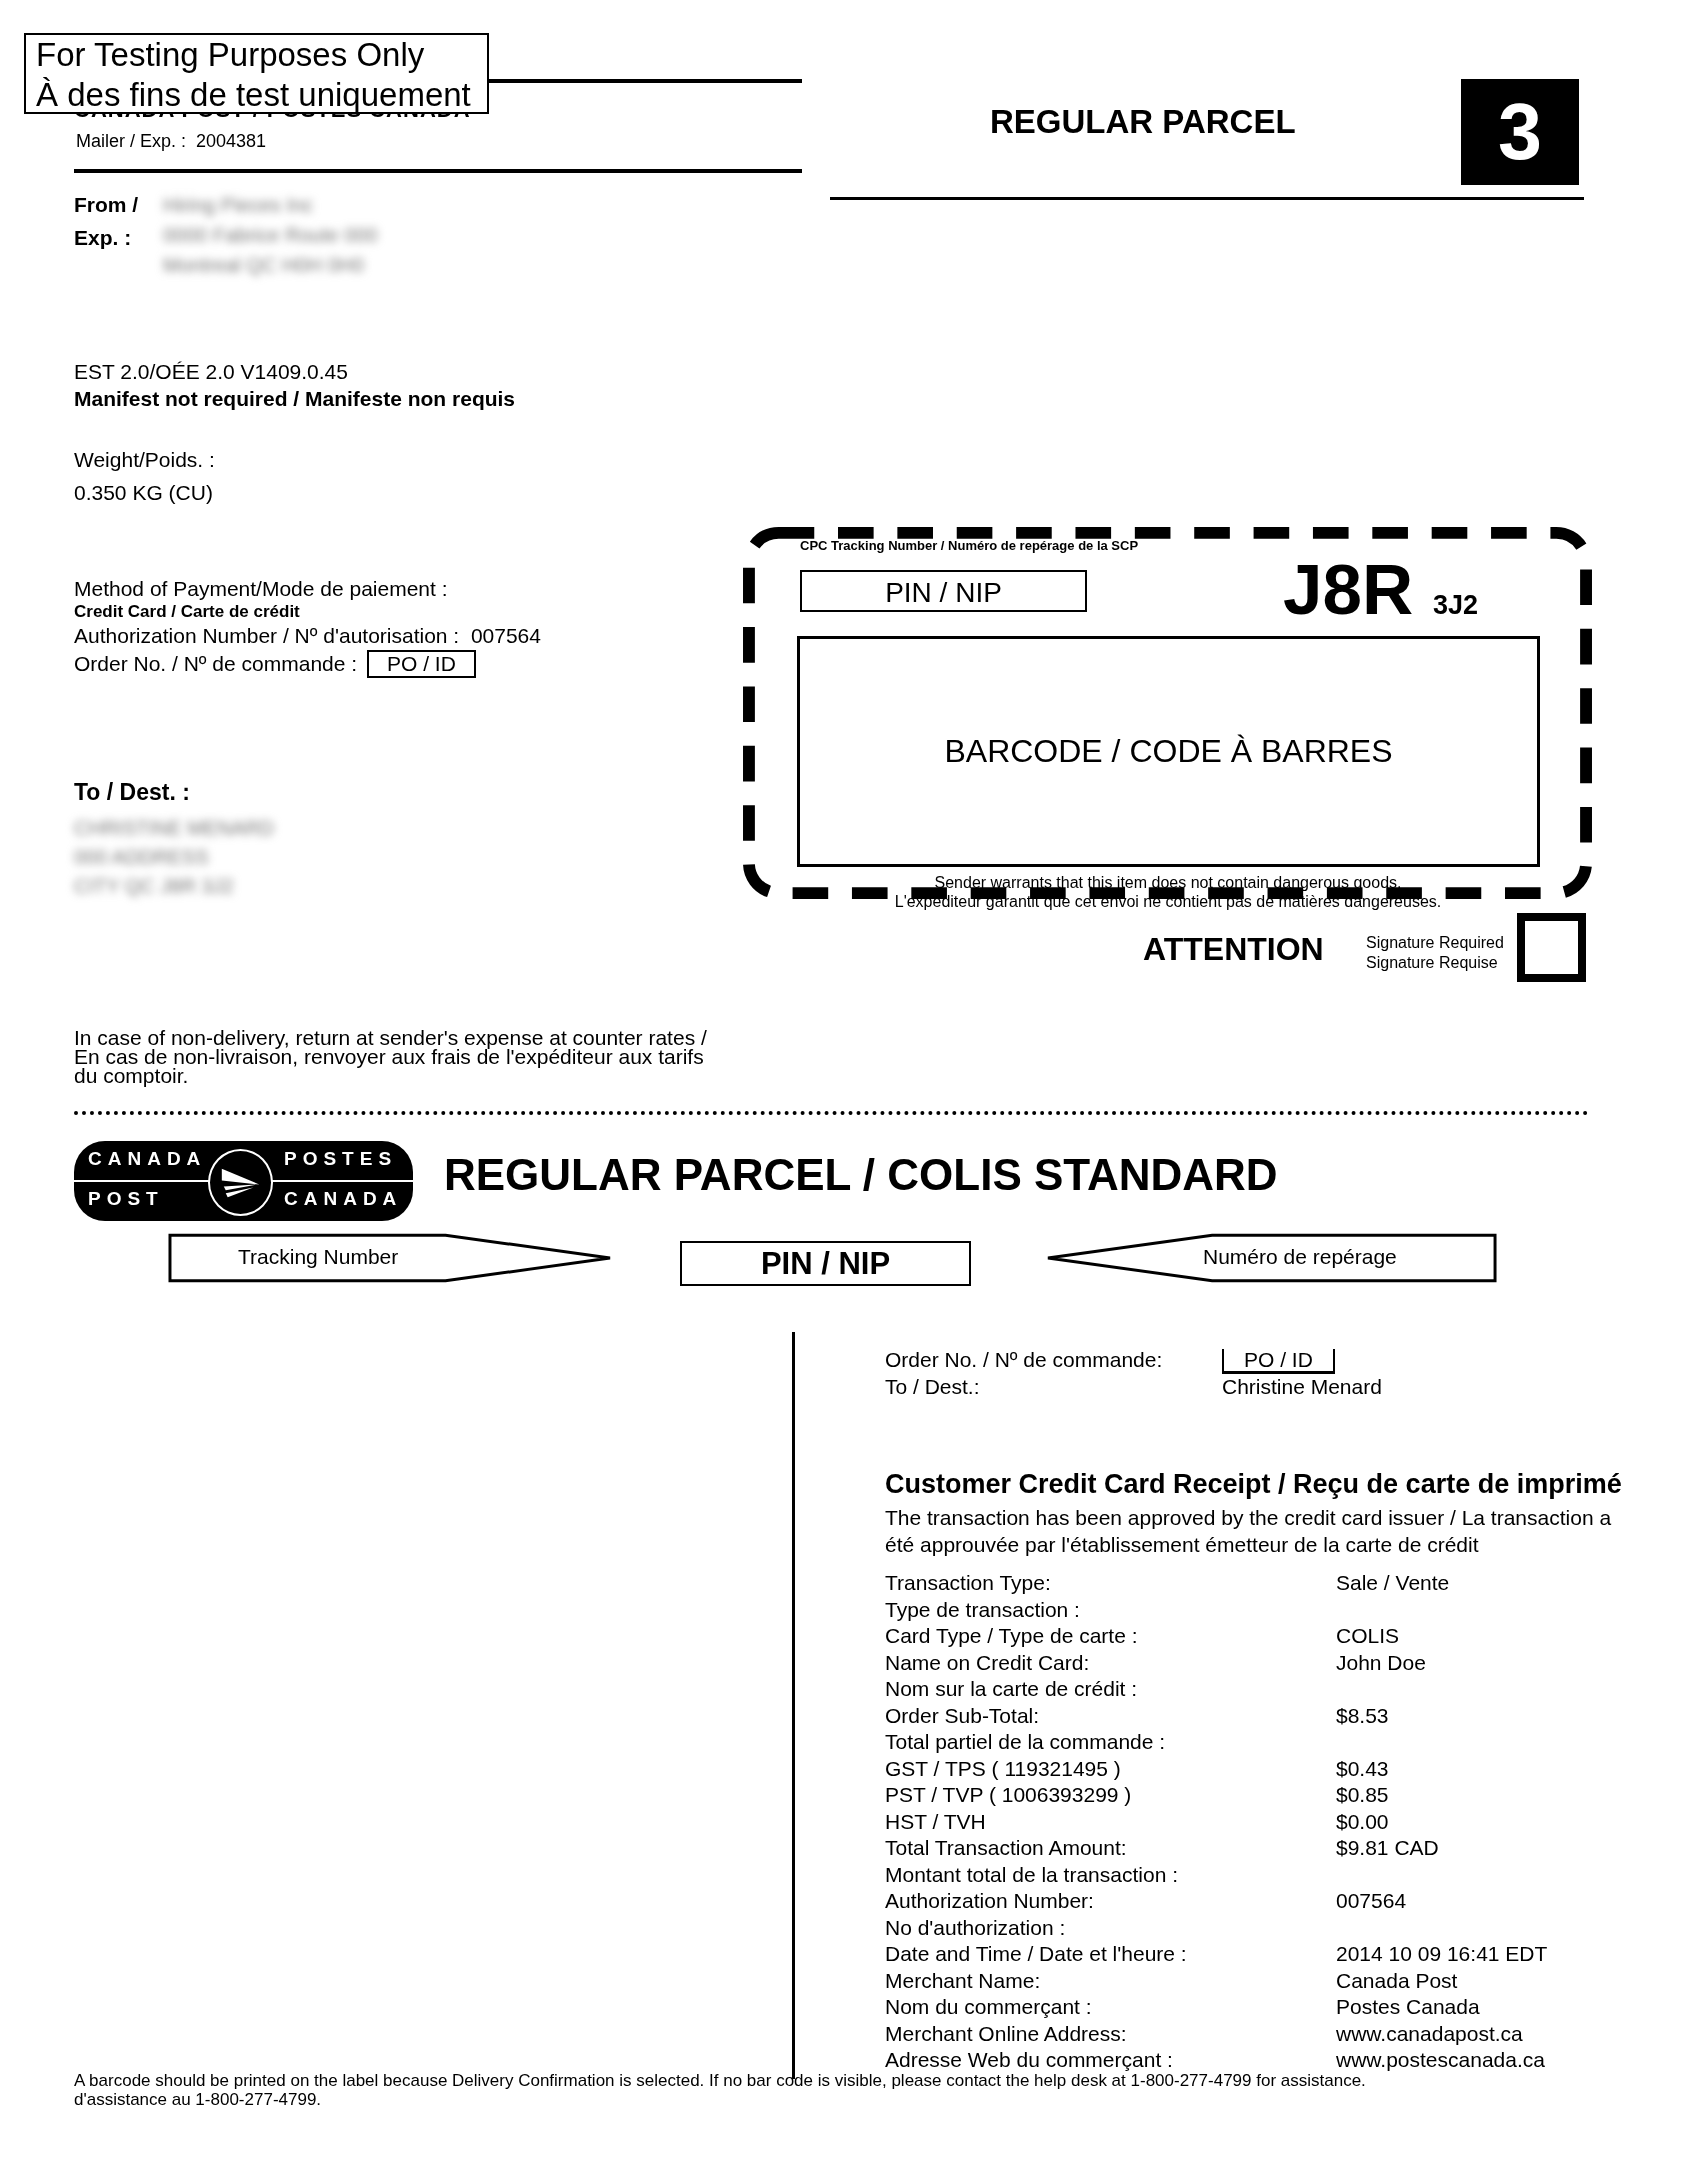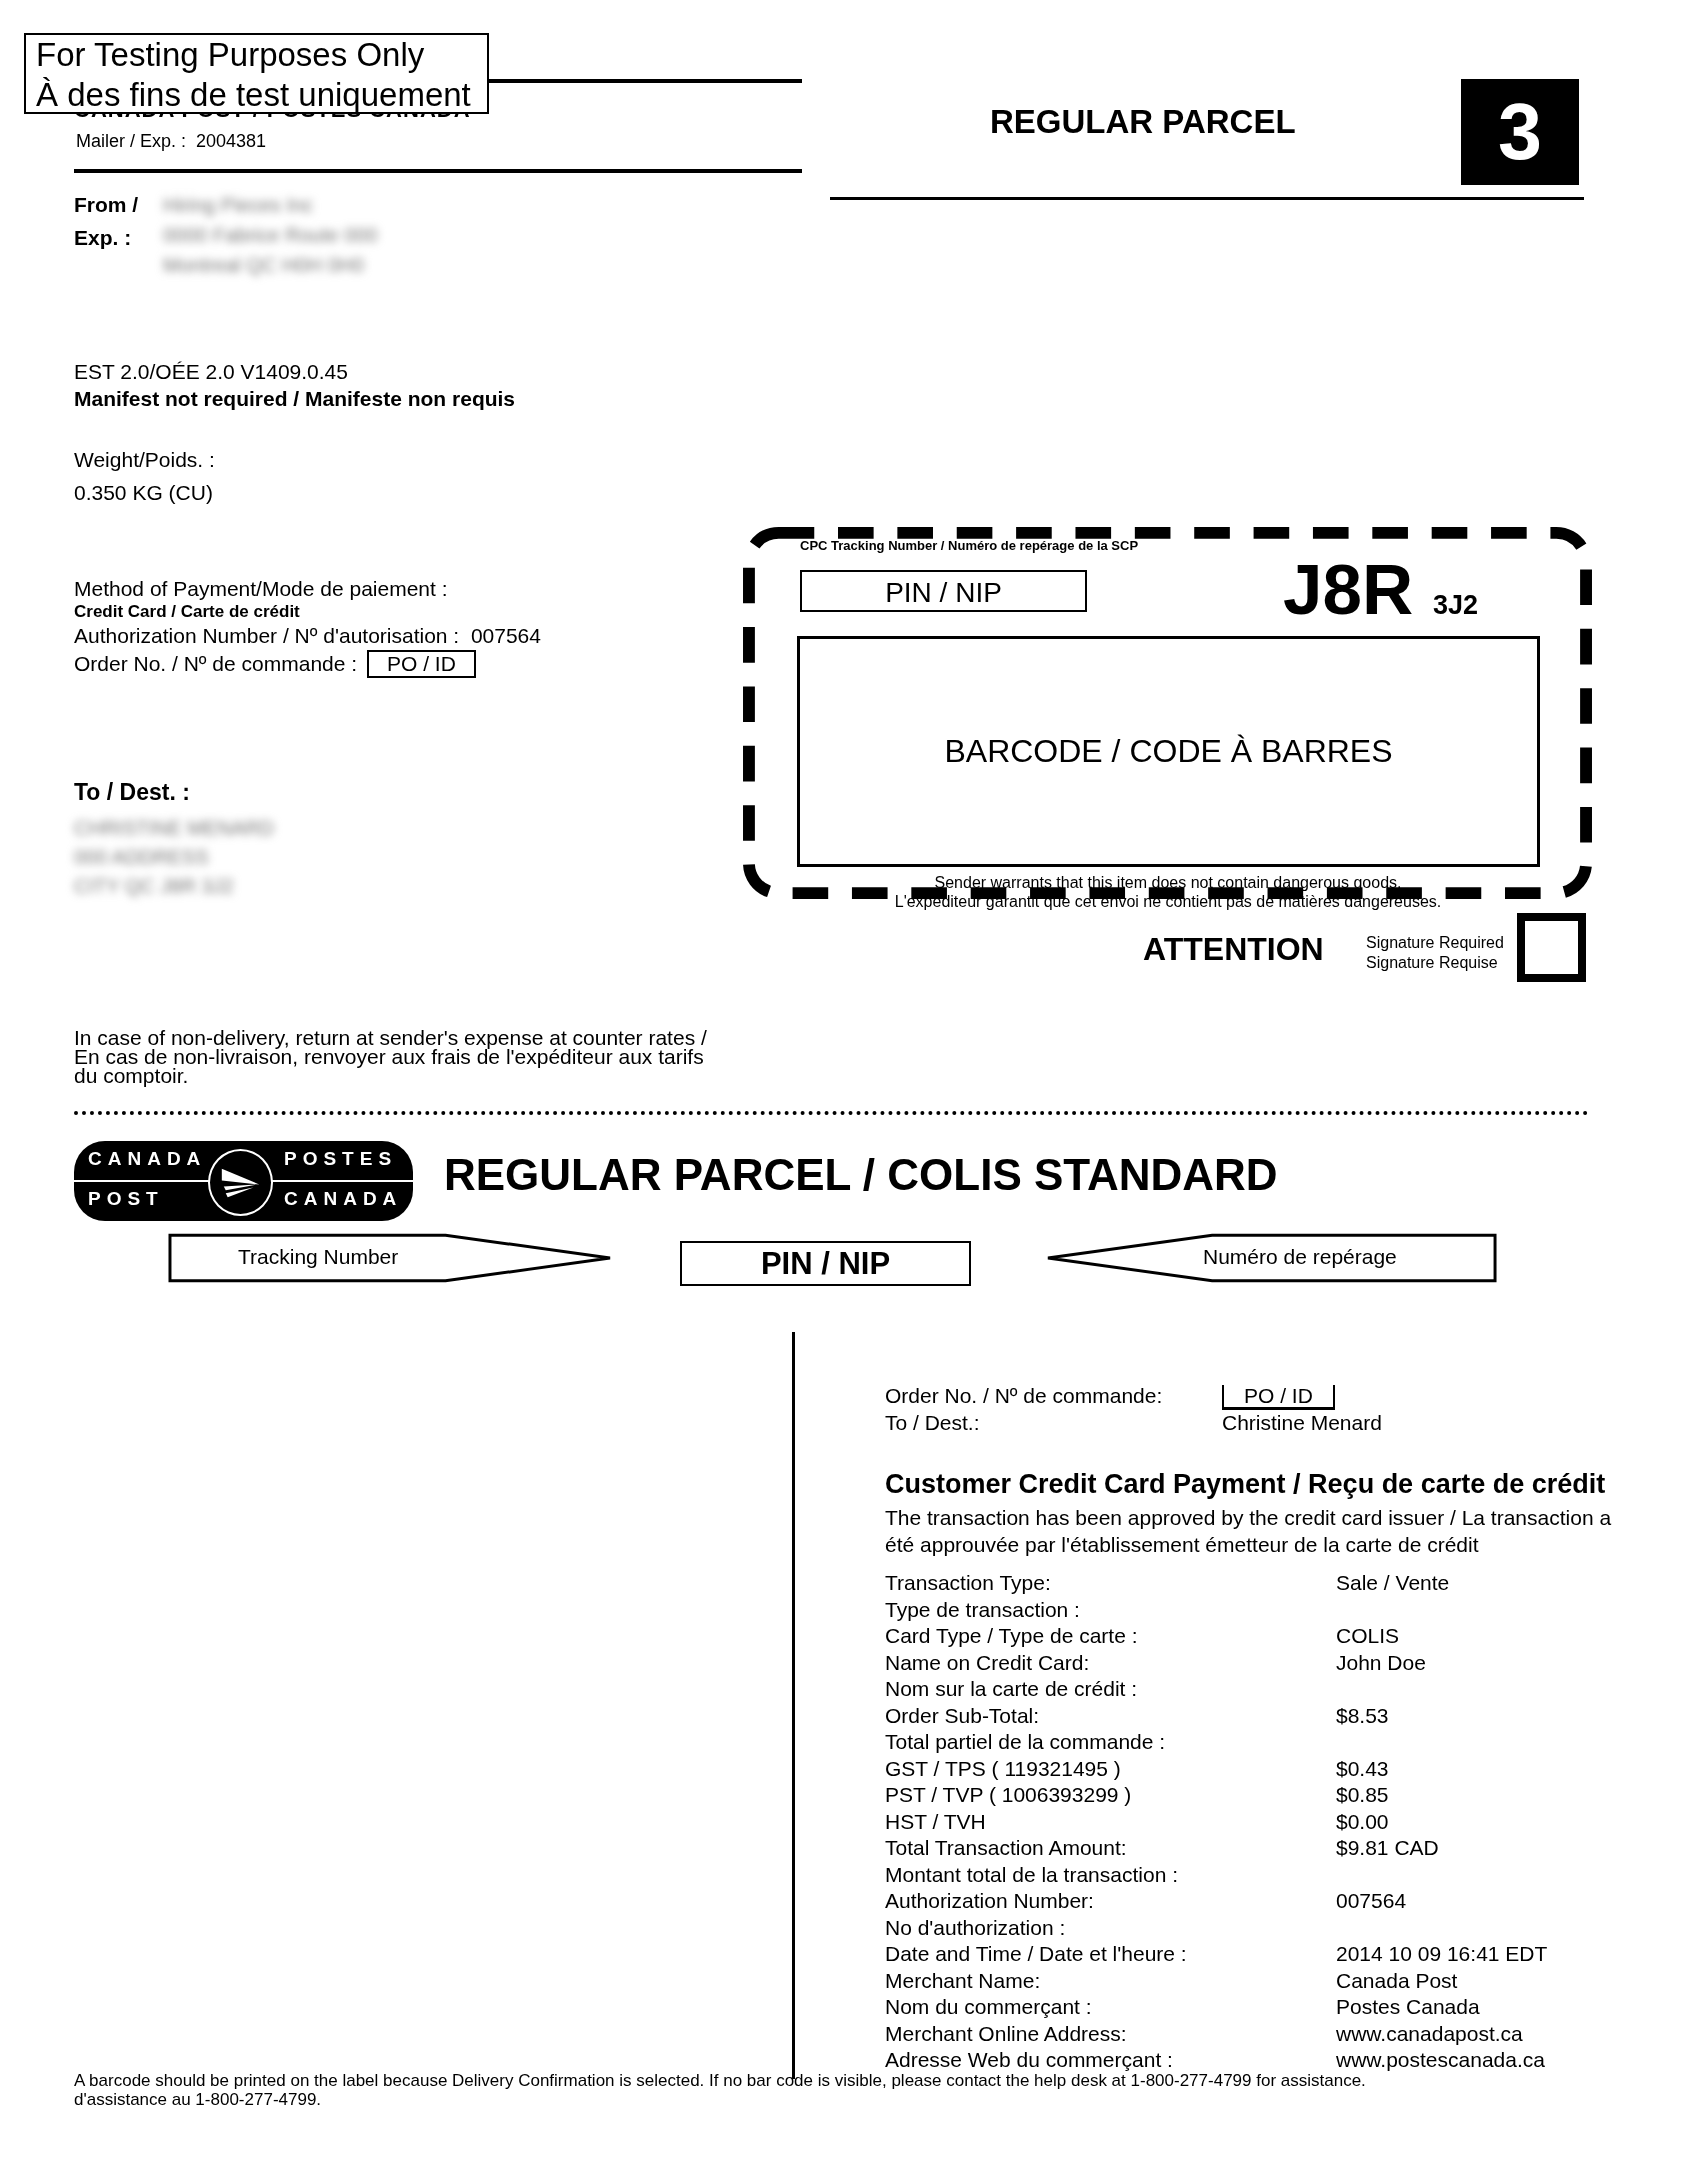--- a/index.html
+++ b/index.html
@@ -193,31 +193,31 @@
 <div class="abs pin-lower">PIN / NIP</div>
 
 <svg class="arrow-svg" style="left:1044px;top:1233px;" width="455" height="50" viewBox="0 0 460 50">
   <polygon points="4,25 170,2 456,2 456,48 170,48" fill="#fff" stroke="#000" stroke-width="3"></polygon>
 </svg>
 <div class="abs arrow-lbl" style="left:1203px;top:1245px;">Numéro de repérage</div>
 
 <div class="abs vline"></div>
 
 <div class="abs order-lower">
-  <div style="position:relative;margin-top:36px;">
+  <div style="position:relative;">
     <span>Order No. / Nº de commande:</span>
     <span class="val"><span class="po-lower">PO / ID</span></span>
   </div>
   <div style="position:relative;">
     <span>To / Dest.:</span>
     <span class="val">Christine Menard</span>
   </div>
 </div>
 
-<div class="abs receipt-title">Customer Credit Card Payment / Reçu de carte de crédit</div>
+<div class="abs receipt-title">Customer Credit Card Receipt / Reçu de carte de imprimé</div>
 <div class="abs receipt-sub">The transaction has been approved by the credit card issuer / La transaction a été approuvée par l'établissement émetteur de la carte de crédit</div>
 
 <div class="abs receipt-table" id="receipt-table">
     <div class="receipt-row"><span>Transaction Type:</span><span class="v">Sale / Vente</span></div>
     <div class="receipt-row"><span>Type de transaction :</span><span class="v"></span></div>
     <div class="receipt-row"><span>Card Type / Type de carte :</span><span class="v">COLIS</span></div>
     <div class="receipt-row"><span>Name on Credit Card:</span><span class="v">John Doe</span></div>
     <div class="receipt-row"><span>Nom sur la carte de crédit :</span><span class="v"></span></div>
     <div class="receipt-row"><span>Order Sub-Total:</span><span class="v">$8.53</span></div>
     <div class="receipt-row"><span>Total partiel de la commande :</span><span class="v"></span></div>

